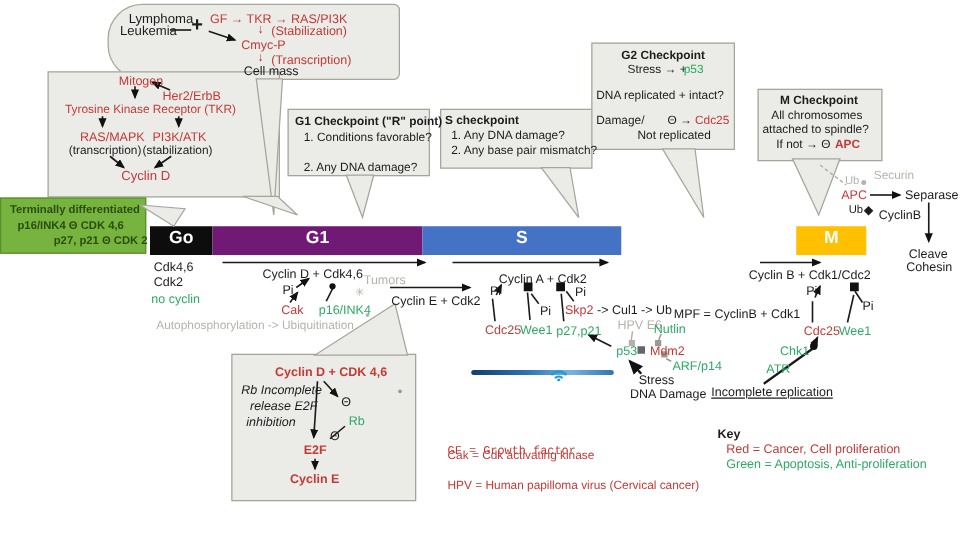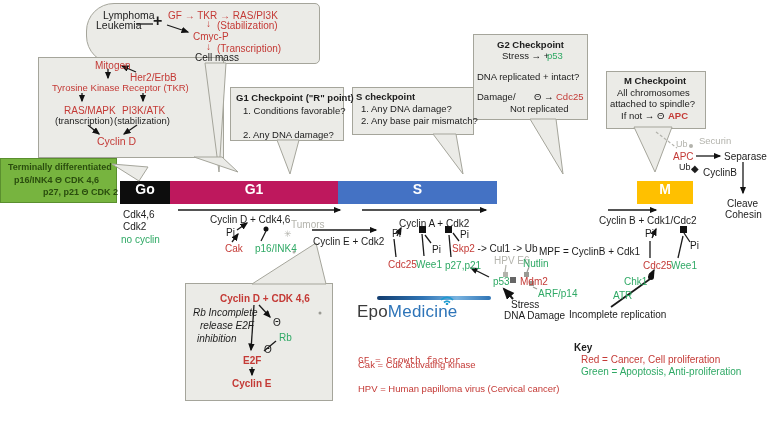--- a/index.html
+++ b/index.html
@@ -33,21 +33,21 @@
   <div class="greenbox" style="left:0px;top:158px;width:117px;height:45px;"></div>
   <div class="box" style="left:230px;top:87px;width:114px;height:54px;"></div>
   <div class="box" style="left:352px;top:87px;width:122px;height:48px;"></div>
   <div class="box" style="left:473px;top:34px;width:115px;height:86px;"></div>
   <div class="box" style="left:606px;top:71px;width:100px;height:58px;"></div>
   <div class="box" style="left:185px;top:283px;width:148px;height:118px;"></div>
 
   <div class="phase" style="left:120px;width:50px;background:#0d0d0d;">
       <span>Go</span>
     </div>
-  <div class="phase" style="left:170px;width:168px;background:#be185d;">
+  <div class="phase" style="left:170px;width:168px;background:#701a75;">
       <span>G1</span>
     </div>
   <div class="phase" style="left:338px;width:159px;background:#4472c4;">
       <span>S</span>
     </div>
   <div class="phase" style="left:637px;width:56px;background:#ffc000;">
       <span>M</span>
     </div>
 
   <svg class="overlay" width="768" height="432">
@@ -174,20 +174,21 @@
   <div class="lbl" style="left:123px;top:221px;">Cdk2</div>
   <div class="lbl green" style="left:121px;top:234px;">no cyclin</div>
 
   <div class="lbl" style="left:210px;top:214px;">Cyclin D + Cdk4,6</div>
   <div class="lbl" style="left:226px;top:227px;">Pi</div>
   <div class="lbl red" style="left:225px;top:243px;">Cak</div>
   <div class="lbl green" style="left:255px;top:243px;">p16/INK4</div>
   <div class="lbl gray s9" style="left:284px;top:230px;">✳</div>
   <div class="lbl gray" style="left:291px;top:219px;">Tumors</div>
   <div class="lbl" style="left:313px;top:236px;">Cyclin E + Cdk2</div>
+  <div class="lbl gray s95" style="left:125px;top:256px;">Autophosphorylation -&gt; Ubiquitination</div>
 
   <div class="lbl" style="left:399px;top:218px;">Cyclin A + Cdk2</div>
   <div class="lbl" style="left:392px;top:228px;">Pi</div>
   <div class="lbl" style="left:432px;top:244px;">Pi</div>
   <div class="lbl" style="left:460px;top:229px;">Pi</div>
   <div class="lbl red" style="left:388px;top:259px;">Cdc25</div>
   <div class="lbl green" style="left:416px;top:259px;">Wee1</div>
   <div class="lbl green" style="left:445px;top:260px;text-align:right;">p27,p21</div>
   <div class="lbl" style="left:452px;top:243px;">
     <span class="red">Skp2</span>
@@ -198,21 +199,21 @@
   <div class="lbl green" style="left:523px;top:258px;">Nutlin</div>
   <div class="lbl green" style="left:493px;top:276px;">p53</div>
   <div class="lbl red" style="left:520px;top:276px;">Mdm2</div>
   <div class="lbl green" style="left:538px;top:288px;">ARF/p14</div>
   <div class="lbl" style="left:511px;top:299px;">Stress</div>
   <div class="lbl" style="left:504px;top:310px;">DNA Damage</div>
 
   <div class="lbl" style="left:539px;top:246px;">MPF = CyclinB + Cdk1</div>
   <div class="lbl green" style="left:624px;top:276px;">Chk1</div>
   <div class="lbl green" style="left:613px;top:290px;">ATR</div>
-  <div class="lbl" style="left:569px;top:309px;">Incomplete replication</div>
+  <div class="lbl" style="left:569px;top:309px;text-decoration:underline;">Incomplete replication</div>
 
   <div class="lbl" style="left:599px;top:215px;">Cyclin B + Cdk1/Cdc2</div>
   <div class="lbl" style="left:645px;top:228px;">Pi</div>
   <div class="lbl" style="left:690px;top:240px;">Pi</div>
   <div class="lbl red" style="left:643px;top:260px;">Cdc25</div>
   <div class="lbl green" style="left:671px;top:260px;">Wee1</div>
 
   <div class="lbl gray s9" style="left:676px;top:140px;">Ub</div>
   <div class="lbl gray s95" style="left:699px;top:136px;">Securin</div>
   <div class="lbl red" style="left:673px;top:151px;">APC</div>
@@ -227,23 +228,20 @@
   <div class="lbl it" style="left:193px;top:307px;">Rb Incomplete</div>
   <div class="lbl it" style="left:200px;top:320px;">release E2F</div>
   <div class="lbl it" style="left:197px;top:333px;">inhibition</div>
   <div class="lbl" style="left:273px;top:317px;">Θ</div>
   <div class="lbl green" style="left:279px;top:332px;">Rb</div>
   <div class="lbl" style="left:264px;top:344px;">Θ</div>
   <div class="lbl red bold" style="left:243px;top:355px;">E2F</div>
   <div class="lbl red bold" style="left:232px;top:378px;">Cyclin E</div>
 
   <div class="logobar"></div>
-  <div class="logotext">
-    <span class="epo">Epo</span><span class="med">Medicine</span>
-  </div>
   <svg class="overlay" style="left:438px;top:292px;width:18px;height:13px;z-index:4;" viewBox="0 0 18 13">
     <path d="M3 8 A8 8 0 0 1 15 8" fill="none" stroke="#1f9bd0" stroke-width="1.8"></path>
     <path d="M6 10.5 A4.5 4.5 0 0 1 12 10.5" fill="none" stroke="#1f9bd0" stroke-width="1.8"></path>
     <circle cx="9" cy="12" r="1.3" fill="#1f9bd0"></circle>
   </svg>
 
   <div class="lbl red s95" style="left:358px;top:360px;">Cak = Cdk activating kinase</div>
   <div class="lbl red s95" style="left:358px;top:356px;font-family:Liberation Mono, monospace;">GF = Growth factor</div>
   <div class="lbl red s95" style="left:358px;top:384px;">HPV = Human papilloma virus (Cervical cancer)</div>
 

